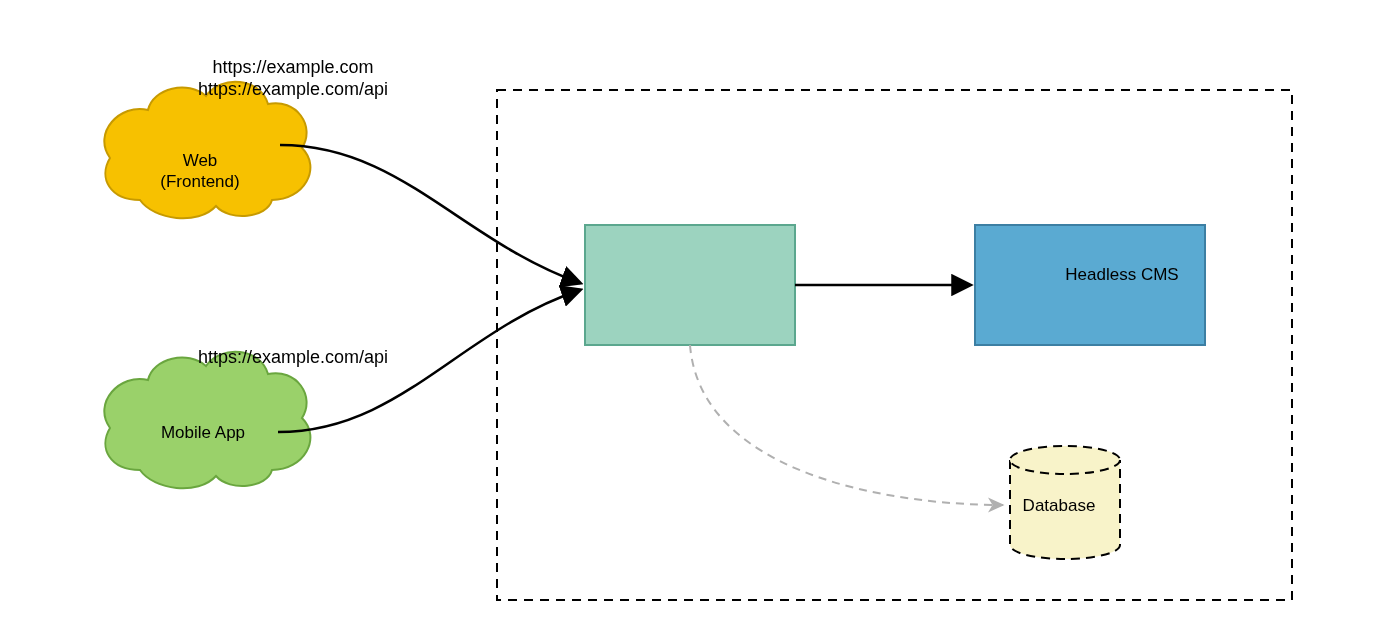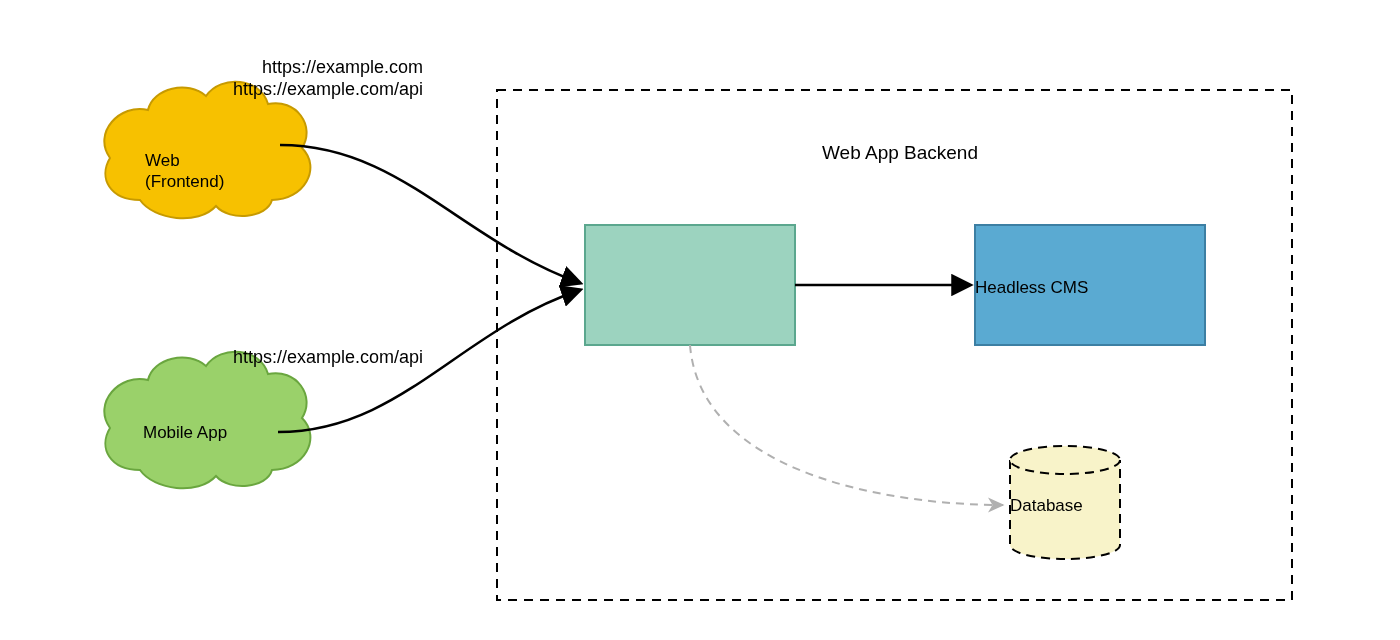--- a/index.html
+++ b/index.html
@@ -18,26 +18,27 @@
     height: 640px;
   }
   svg.bg {
     position: absolute;
     top: 0; left: 0;
     width: 1400px;
     height: 640px;
   }
   .label {
     position: absolute;
+    text-align: center;
     line-height: 1.25;
     pointer-events: none;
   }
   .url {
     position: absolute;
-    text-align: right;
+    text-align: center;
     line-height: 1.3;
     font-size: 18px;
   }
   .backend-title {
     position: absolute;
     font-size: 19px;
     text-align: center;
   }
 </style>
 </head>
@@ -100,25 +101,24 @@
   <line x1="795" y1="285" x2="970" y2="285" stroke="#000" stroke-width="2.5" marker-end="url(#arrow-black)"></line>
 
   <path d="M 690 345 C 700 470 880 505 1003 505" fill="none" stroke="#b0b0b0" stroke-width="2" stroke-dasharray="8 6" marker-end="url(#arrow-gray)"></path>
 </svg>
 
 <div class="url" style="left:163px; top:56px; width:260px;">https://example.com</div>
 <div class="url" style="left:163px; top:78px; width:260px;">https://example.com/api</div>
 
 <div class="url" style="left:163px; top:346px; width:260px;">https://example.com/api</div>
 
-<div class="backend-title" style="left:800px; top:142px; width:200px;">Web App Backend</div>
 
 <div class="label" style="left:145px; top:150px; width:110px; white-space:pre-line;">Web
 (Frontend)</div>
 
 <div class="label" style="left:143px; top:422px; width:120px;">Mobile App</div>
 
 
-<div class="label" style="left:975px; top:277px; width:230px;">Headless CMS</div>
+<div class="label" style="left:975px; top:264px; width:230px;padding-left:32px;">Headless CMS</div>
 
 <div class="label" style="left:1010px; top:495px; width:98px;">Database</div>
 
 </div>
 
 </body></html>

